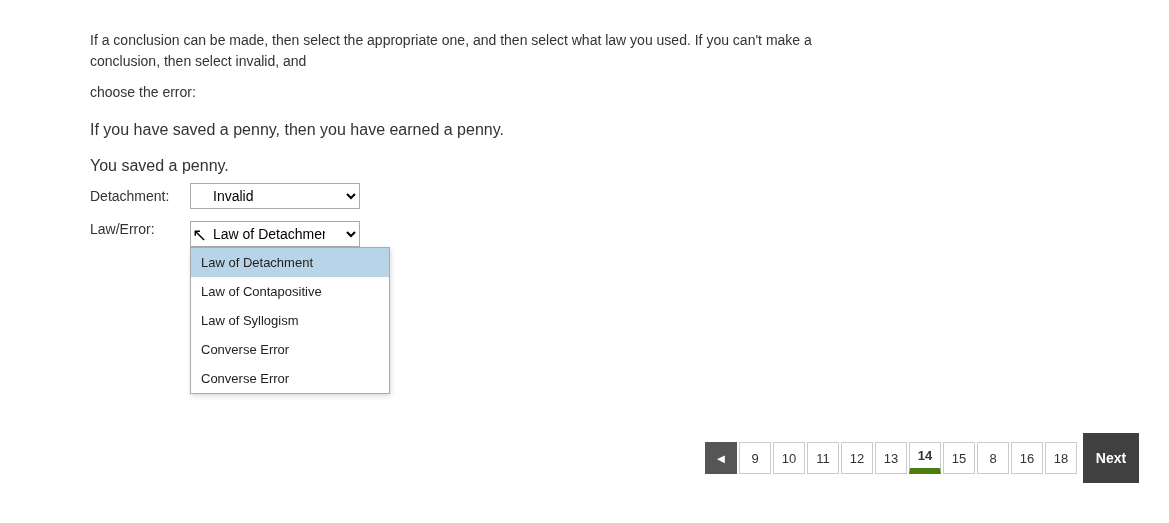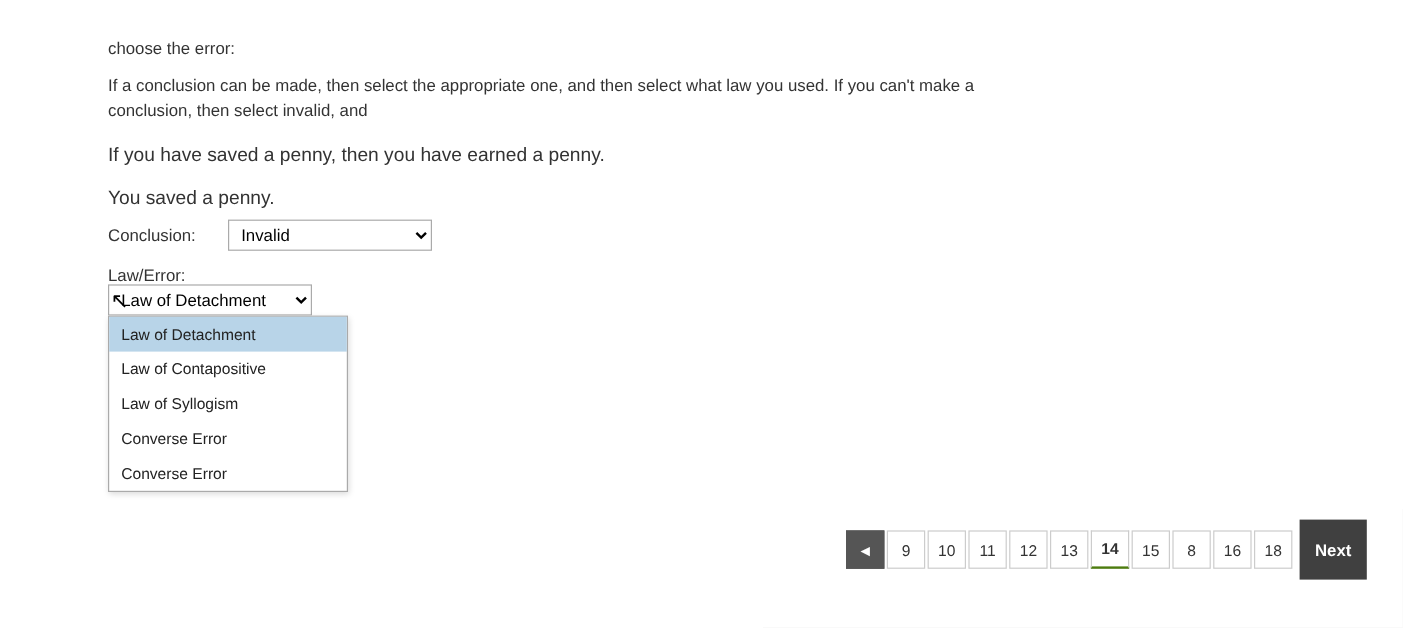--- a/index.html
+++ b/index.html
@@ -37,21 +37,21 @@
       margin-bottom: 12px;
     }
     .form-label {
       font-size: 14px;
       color: #333;
       width: 100px;
       flex-shrink: 0;
     }
     select {
       font-size: 14px;
-      padding: 3px 6px;
+      padding: 3px 18px;
       border: 1px solid #aaa;
       background: #fff;
       width: 170px;
       height: 26px;
       cursor: pointer;
     }
     .dropdown-wrapper {
       position: relative;
       display: inline-block;
     }
@@ -94,65 +94,64 @@
       align-items: center;
       justify-content: center;
       color: #333;
     }
     .page-btn.prev-btn {
       background: #555;
       color: #fff;
       border: 1px solid #555;
     }
     .page-btn.active {
-      border-bottom: 2px solid #4d7c0f;
+      border-bottom: 6px solid #4d7c0f;
       font-weight: bold;
     }
     .next-btn {
       width: 56px;
       height: 50px;
       background: #404040;
       color: #fff;
       font-size: 14px;
       font-weight: bold;
       border: none;
       cursor: pointer;
       display: flex;
       align-items: center;
       justify-content: center;
       margin-left: 4px;
     }
     .law-error-row {
       display: flex;
       align-items: flex-start;
       margin-bottom: 0;
-      flex-direction: column;
     }
     .cursor-indicator {
       position: absolute;
       left: 2px;
       top: 3px;
       font-size: 18px;
       color: #000;
       pointer-events: none;
     }
   </style>
 </head>
 <body>
 
 <div class="page-container">
 
+  <p class="instruction-text">If a conclusion can be made, then select the appropriate one, and then select what law you used. If you can't make a conclusion, then select invalid, and</p>
   <p class="instruction-text">choose the error:</p>
-  <p class="instruction-text">If a conclusion can be made, then select the appropriate one, and then select what law you used. If you can't make a conclusion, then select invalid, and</p>
 
   <p class="premise">If you have saved a penny, then you have earned a penny.</p>
   <p class="premise">You saved a penny.</p>
 
   <div class="form-row">
-    <span class="form-label">Conclusion:</span>
+    <span class="form-label">Detachment:</span>
     <div class="dropdown-wrapper">
       <select>
         <option>Invalid</option>
         <option>You have earned a penny.</option>
         <option>You have not saved a penny.</option>
         <option>You have not earned a penny.</option>
       </select>
     </div>
   </div>
 

